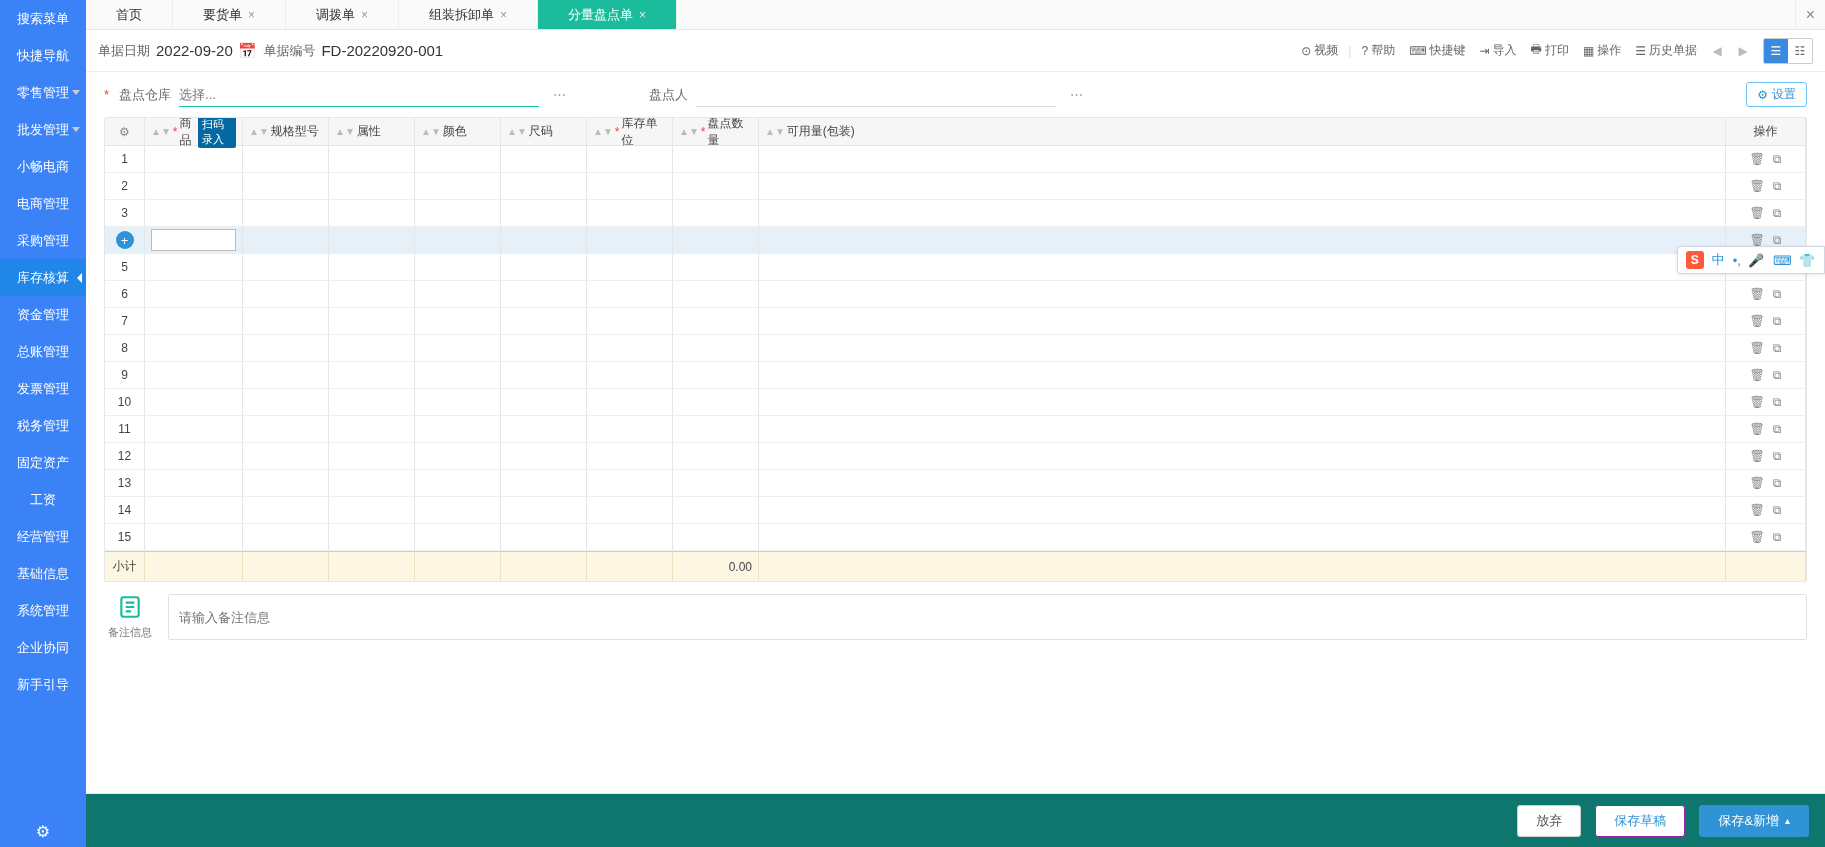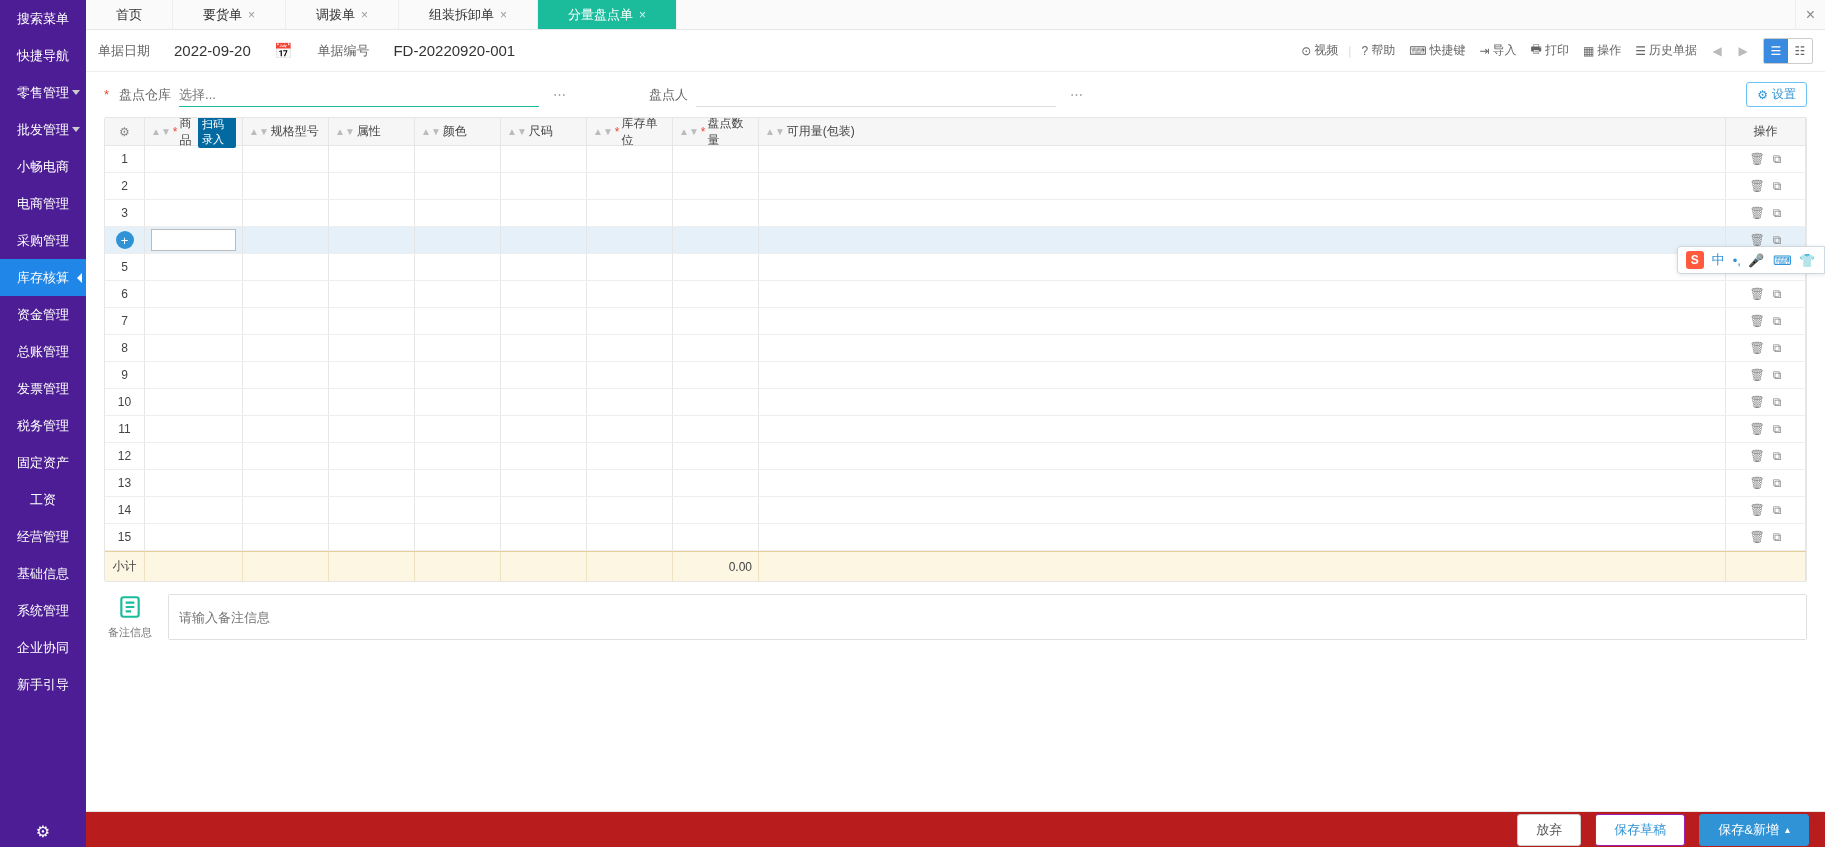--- a/index.html
+++ b/index.html
@@ -1,39 +1,39 @@
 <!DOCTYPE html>
 <html><head>
 <meta charset="utf-8">
 <style>
 * { box-sizing: border-box; margin: 0; padding: 0; }
 body { font-family: "Microsoft YaHei", Arial, sans-serif; font-size: 13px; color: #333; background: #fff; overflow: hidden; }
 .app { display: flex; height: 847px; width: 1825px; }
 
 
-.sidebar { width: 86px; background: #4c1d95; color: #fff; display: flex; flex-direction: column; }
+.sidebar { width: 86px; background: #3b82f6; color: #fff; display: flex; flex-direction: column; }
 .sidebar-item { height: 37px; display: flex; align-items: center; justify-content: center; padding: 0 8px; cursor: pointer; font-size: 13px; position: relative; }
 .sidebar-item.has-caret::after { content: ""; position: absolute; right: 6px; top: 16px; border-left: 4px solid transparent; border-right: 4px solid transparent; border-top: 5px solid #ccc; }
 .sidebar-item.active { background: #2086e8; color: #fff; }
 .sidebar-item.active::after { content: ""; position: absolute; right: 4px; top: 14px; border-top: 5px solid transparent; border-bottom: 5px solid transparent; border-right: 5px solid #fff; }
 .sidebar-gear { margin-top: auto; height: 32px; display: flex; align-items: center; justify-content: center; font-size: 16px; cursor: pointer; }
 
 
 .main { flex: 1; display: flex; flex-direction: column; position: relative; }
 
 
 .tabs { height: 30px; display: flex; align-items: stretch; border-bottom: 1px solid #e6e6e6; background: #fafafa; position: relative; }
 .tab { padding: 0 30px; display: flex; align-items: center; gap: 6px; font-size: 13px; cursor: pointer; color: #333; border-right: 1px solid #eee; }
 .tab.active { background: #1abc9c; color: #fff; }
 .tab-close { font-size: 12px; color: #999; cursor: pointer; }
 .tab.active .tab-close { color: #d6f5ee; }
 .tab-close-all { position: absolute; right: 0; top: 0; width: 30px; height: 30px; display:flex; align-items:center; justify-content:center; color:#888; cursor:pointer; border-left:1px solid #eee; font-size:16px;}
 
 
-.headerbar { height: 42px; display: flex; align-items: center; padding: 0 12px; border-bottom: 1px solid #eee; gap: 24px; }
+.headerbar { height: 42px; display: flex; align-items: center; padding: 0 12px; border-bottom: 1px solid #eee; gap: 6px; }
 .hb-label { color: #666; font-size: 13px; }
 .hb-value { color: #333; font-size: 15px; }
 .hb-cal { color: #1abc9c; font-size: 15px; }
 .hb-right { margin-left: auto; display: flex; align-items: center; gap: 6px; color: #666; font-size: 12px; }
 .hb-link { display: inline-flex; align-items: center; gap: 3px; cursor: pointer; padding: 0 4px; }
 .hb-sep { color: #ddd; }
 .hb-icolink { display:inline-flex; align-items:center; gap:3px; cursor:pointer; padding:0 4px;}
 .nav-arrow { width:20px; height:24px; display:inline-flex; align-items:center; justify-content:center; color:#bbb; cursor:pointer;}
 .view-toggle { display:inline-flex; border:1px solid #ccc; border-radius:2px; overflow:hidden; margin-left:4px;}
 .view-toggle span{width:24px;height:24px;display:inline-flex;align-items:center;justify-content:center;cursor:pointer;}
@@ -82,21 +82,21 @@
 
 
 .notes{margin:12px 18px 0;display:flex;gap:12px;align-items:stretch;}
 .notes-iconcol{width:52px;display:flex;flex-direction:column;align-items:center;gap:2px;color:#1abc9c;}
 .notes-iconcol svg{width:26px;height:26px;}
 .notes-iconcol .lbl{font-size:11px;color:#777;}
 .notes-input{flex:1;border:1px solid #e0e0e0;border-radius:2px;}
 .notes-input input{width:100%;height:100%;min-height:42px;border:none;outline:none;padding:8px 10px;font-size:13px;}
 
 
-.footer{position:absolute;left:0;right:0;bottom:0;height:36px;border-top:1px solid #e6e6e6;background:#b91c1c;display:flex;align-items:center;justify-content:flex-end;padding:0 16px;gap:14px;}
+.footer{position:absolute;left:0;right:0;bottom:0;height:54px;border-top:1px solid #e6e6e6;background:#0f766e;display:flex;align-items:center;justify-content:flex-end;padding:0 16px;gap:14px;}
 .btn{height:32px;padding:0 18px;border-radius:3px;display:inline-flex;align-items:center;cursor:pointer;font-size:13px;}
 .btn-plain{background:#fff;border:1px solid #ccc;color:#555;}
 .btn-outline-blue{background:#fff;border:1px solid #a21caf;color:#2f93d6;}
 .btn-blue{background:#2f93d6;color:#fff;border:1px solid #2f93d6;gap:6px;}
 .btn-blue .caret{font-size:10px;}
 
 
 .ime-bar{position:absolute;right:0;top:246px;height:28px;background:#fff;border:1px solid #d0d7de;border-radius:4px 0 0 4px;display:flex;align-items:center;gap:8px;padding:0 8px;box-shadow:0 1px 4px rgba(0,0,0,.1);}
 .ime-logo{width:18px;height:18px;background:#ff5a3c;color:#fff;border-radius:3px;display:inline-flex;align-items:center;justify-content:center;font-weight:bold;font-size:12px;}
 .ime-item{color:#2f93d6;font-size:13px;}

